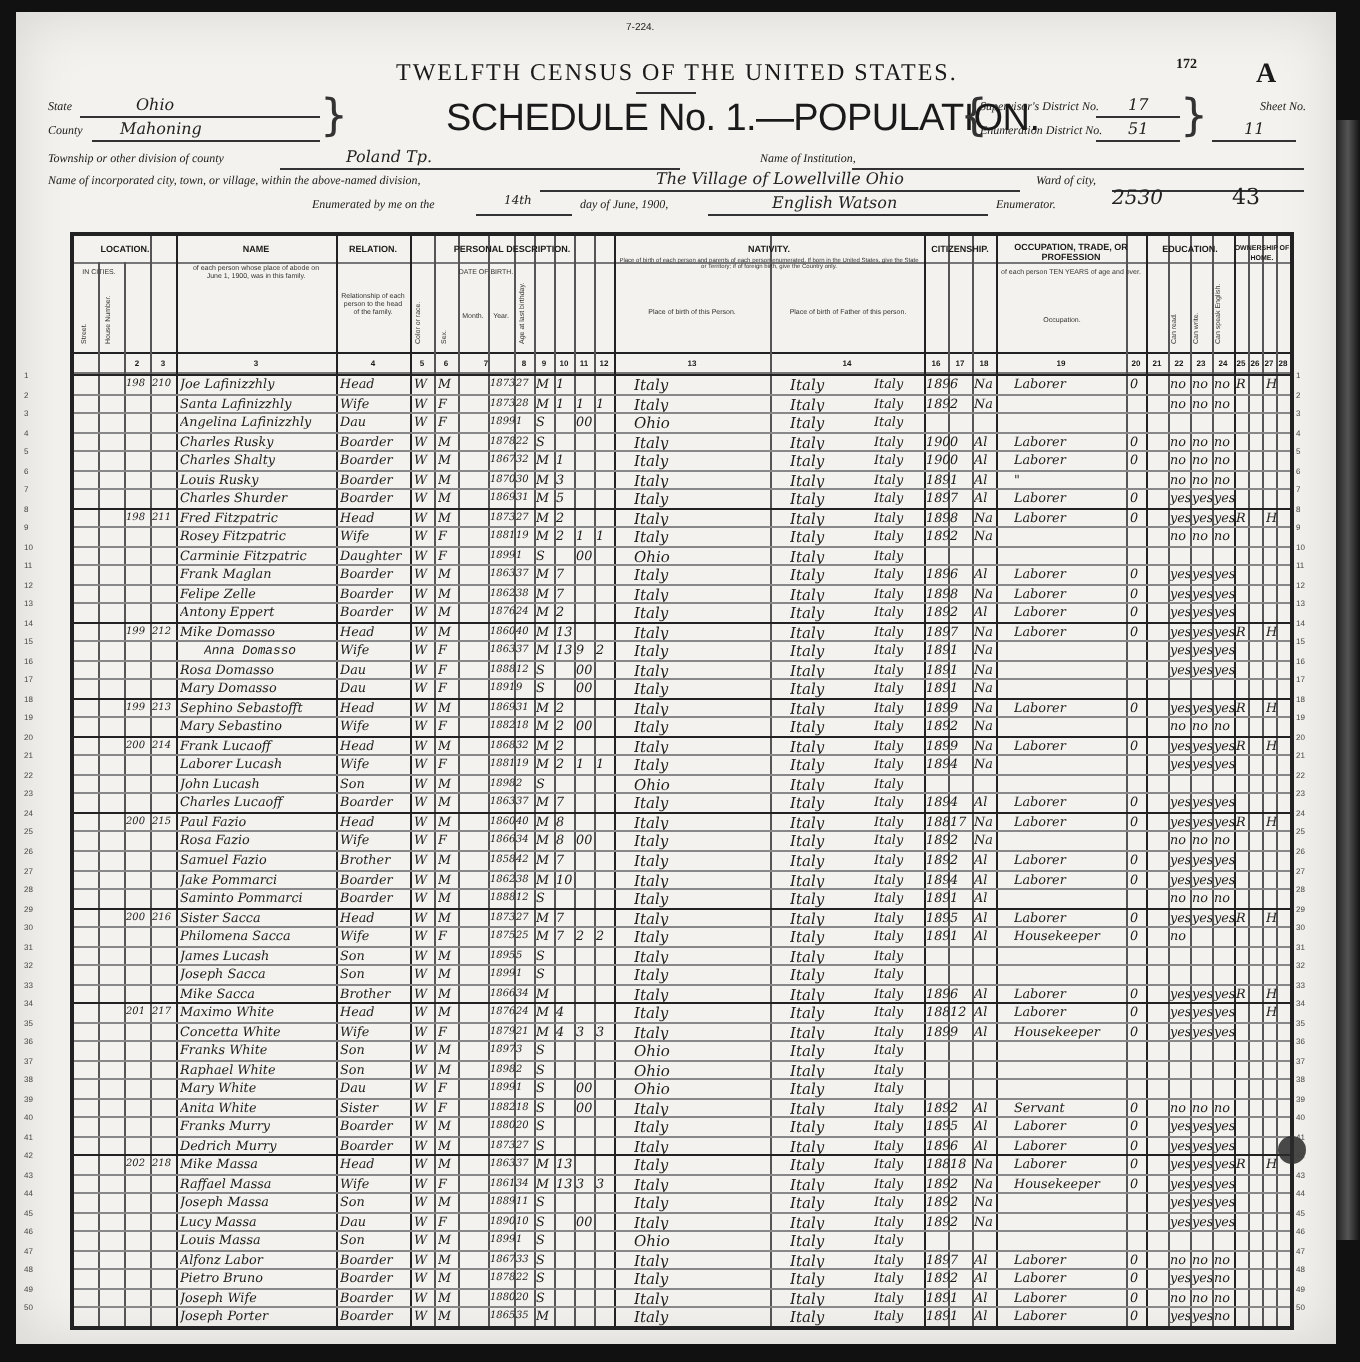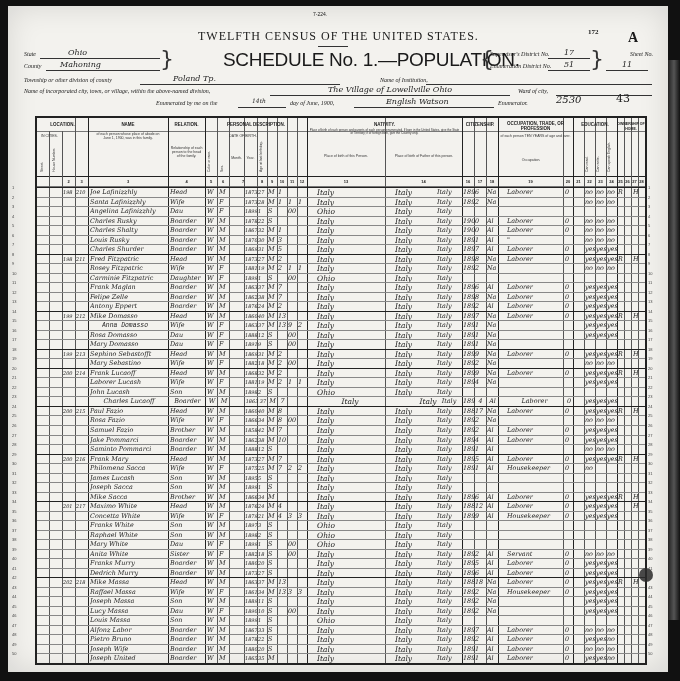--- a/index.html
+++ b/index.html
@@ -779,21 +779,21 @@
           <span style="left: 438px; width: 11px;"></span>
           <span style="left: 450px; width: 11px;"></span>
           <span style="left: 470px; width: 55px;"></span>
           <span style="left: 528px; width: 8px;"></span>
           <span style="left: 548px; width: 10px;"></span>
           <span style="left: 559px; width: 10px;"></span>
           <span style="left: 570px; width: 10px;"></span>
           <span style="left: 581px; width: 6px;"></span>
           <span style="left: 596px; width: 8px;"></span>
         </div>
-        <div class="row" style="top: 209.44px; border-top: 0.5px solid rgb(136, 136, 136); text-align: center;">
+        <div class="row" style="top: 209.44px; border-top: 0.5px solid rgb(136, 136, 136);">
           <span style="left: 26px; width: 12px; font-size: 5px;"></span>
           <span style="left: 39px; width: 12px; font-size: 5px;"></span>
           <span style="left: 53px; width: 78px;">Charles Lucaoff</span>
           <span style="left: 133px; width: 35px;">Boarder</span>
           <span style="left: 170px; width: 10px;">W</span>
           <span style="left: 182px; width: 10px;">M</span>
           <span style="left: 208px; width: 14px; font-size: 5px;">1863</span>
           <span style="left: 221px; width: 10px; font-size: 5px;">37</span>
           <span style="left: 231px; width: 9px;">M</span>
           <span style="left: 241px; width: 9px;">7</span>
@@ -944,21 +944,21 @@
           <span style="left: 528px; width: 8px;"></span>
           <span style="left: 548px; width: 10px;">no</span>
           <span style="left: 559px; width: 10px;">no</span>
           <span style="left: 570px; width: 10px;">no</span>
           <span style="left: 581px; width: 6px;"></span>
           <span style="left: 596px; width: 8px;"></span>
         </div>
         <div class="row" style="top: 266.56px; border-top: 1.2px solid rgb(34, 34, 34);">
           <span style="left: 26px; width: 12px; font-size: 5px;">200</span>
           <span style="left: 39px; width: 12px; font-size: 5px;">216</span>
-          <span style="left: 53px; width: 78px;">Frank Mary</span>
+          <span style="left: 53px; width: 78px;">Sister Sacca</span>
           <span style="left: 133px; width: 35px;">Head</span>
           <span style="left: 170px; width: 10px;">W</span>
           <span style="left: 182px; width: 10px;">M</span>
           <span style="left: 208px; width: 14px; font-size: 5px;">1873</span>
           <span style="left: 221px; width: 10px; font-size: 5px;">27</span>
           <span style="left: 231px; width: 9px;">M</span>
           <span style="left: 241px; width: 9px;">7</span>
           <span style="left: 251px; width: 9px;"></span>
           <span style="left: 261px; width: 9px;"></span>
           <span style="left: 280px; width: 66px; font-size: 7.5px;">Italy</span>
@@ -1511,21 +1511,21 @@
           <span style="left: 528px; width: 8px;">0</span>
           <span style="left: 548px; width: 10px;">no</span>
           <span style="left: 559px; width: 10px;">no</span>
           <span style="left: 570px; width: 10px;">no</span>
           <span style="left: 581px; width: 6px;"></span>
           <span style="left: 596px; width: 8px;"></span>
         </div>
         <div class="row" style="top: 466.48px; border-top: 0.5px solid rgb(136, 136, 136);">
           <span style="left: 26px; width: 12px; font-size: 5px;"></span>
           <span style="left: 39px; width: 12px; font-size: 5px;"></span>
-          <span style="left: 53px; width: 78px;">Joseph United</span>
+          <span style="left: 53px; width: 78px;">Joseph Porter</span>
           <span style="left: 133px; width: 35px;">Boarder</span>
           <span style="left: 170px; width: 10px;">W</span>
           <span style="left: 182px; width: 10px;">M</span>
           <span style="left: 208px; width: 14px; font-size: 5px;">1865</span>
           <span style="left: 221px; width: 10px; font-size: 5px;">35</span>
           <span style="left: 231px; width: 9px;">M</span>
           <span style="left: 241px; width: 9px;"></span>
           <span style="left: 251px; width: 9px;"></span>
           <span style="left: 261px; width: 9px;"></span>
           <span style="left: 280px; width: 66px; font-size: 7.5px;">Italy</span>

